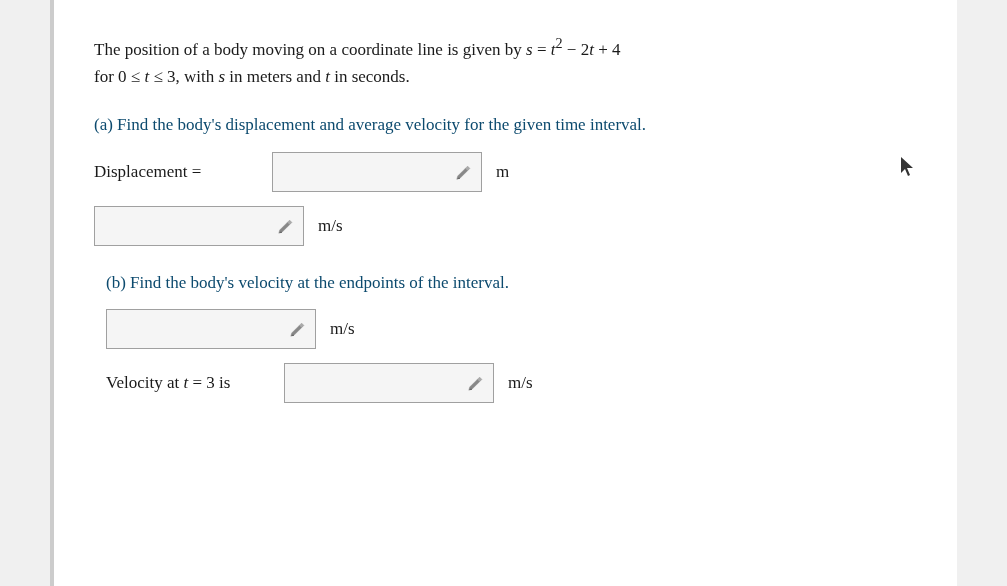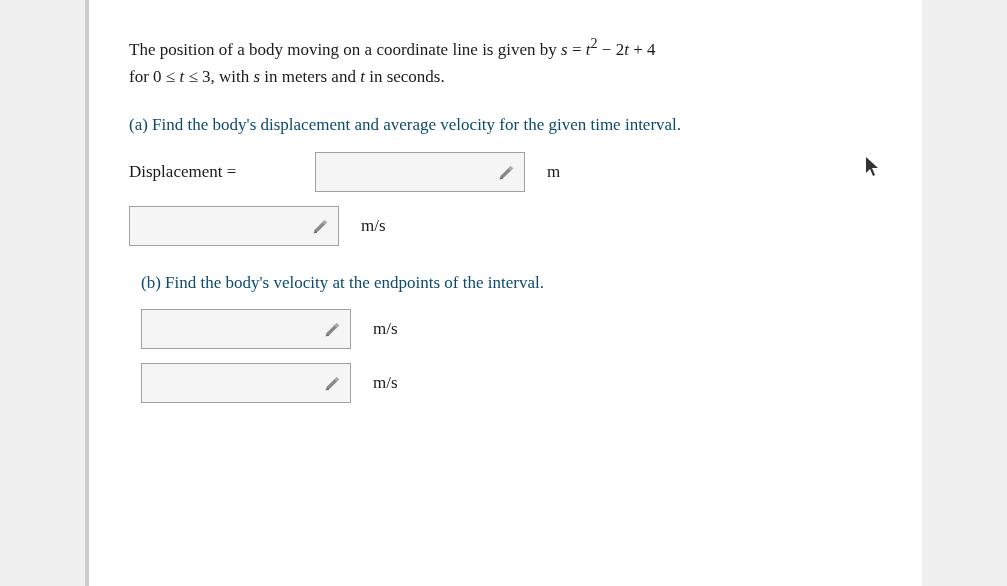--- a/index.html
+++ b/index.html
@@ -12,21 +12,21 @@
       background: #f0f0f0;
       display: flex;
       justify-content: center;
       align-items: center;
       min-height: 100vh;
       font-family: Georgia, 'Times New Roman', serif;
     }
 
     .card {
       background: #ffffff;
-      width: 837px;
+      width: 907px;
       min-height: 586px;
       padding: 32px 40px 32px 40px;
       border-left: 4px solid #cccccc;
       position: relative;
     }
 
     .problem-text {
       font-size: 17px;
       line-height: 1.6;
       color: #1a1a1a;
@@ -41,21 +41,21 @@
       font-size: 17px;
       color: #0c4a6e;
       margin-bottom: 14px;
       line-height: 1.5;
     }
 
     .input-row {
       display: flex;
       align-items: center;
       margin-bottom: 14px;
-      gap: 16px;
+      gap: 8px;
     }
 
     .input-label {
       font-size: 17px;
       color: #1a1a1a;
       min-width: 170px;
     }
 
     .answer-box {
       width: 210px;
@@ -162,20 +162,23 @@
             <path d="M3 14.5L2 18l3.5-1L14 8.5 11.5 6 3 14.5z" fill="#888" stroke="#888" stroke-width="0.5"></path>
             <path d="M14 8.5L16.5 6 14 3.5 11.5 6 14 8.5z" fill="#aaa" stroke="#888" stroke-width="0.5"></path>
             <line x1="3" y1="17" x2="5.5" y2="17" stroke="#555" stroke-width="1"></line>
           </svg>
         </div>
       </div>
       <span class="unit-label">m/s</span>
     </div>
 
     <div class="input-row">
+      <span class="input-label">
+        Velocity at <span class="math">t</span> = 3 is
+      </span>
       <div class="answer-box">
         <div class="pencil-icon">
           <svg viewBox="0 0 20 20" fill="none" xmlns="http://www.w3.org/2000/svg">
             <path d="M3 14.5L2 18l3.5-1L14 8.5 11.5 6 3 14.5z" fill="#888" stroke="#888" stroke-width="0.5"></path>
             <path d="M14 8.5L16.5 6 14 3.5 11.5 6 14 8.5z" fill="#aaa" stroke="#888" stroke-width="0.5"></path>
             <line x1="3" y1="17" x2="5.5" y2="17" stroke="#555" stroke-width="1"></line>
           </svg>
         </div>
       </div>
       <span class="unit-label">m/s</span>

